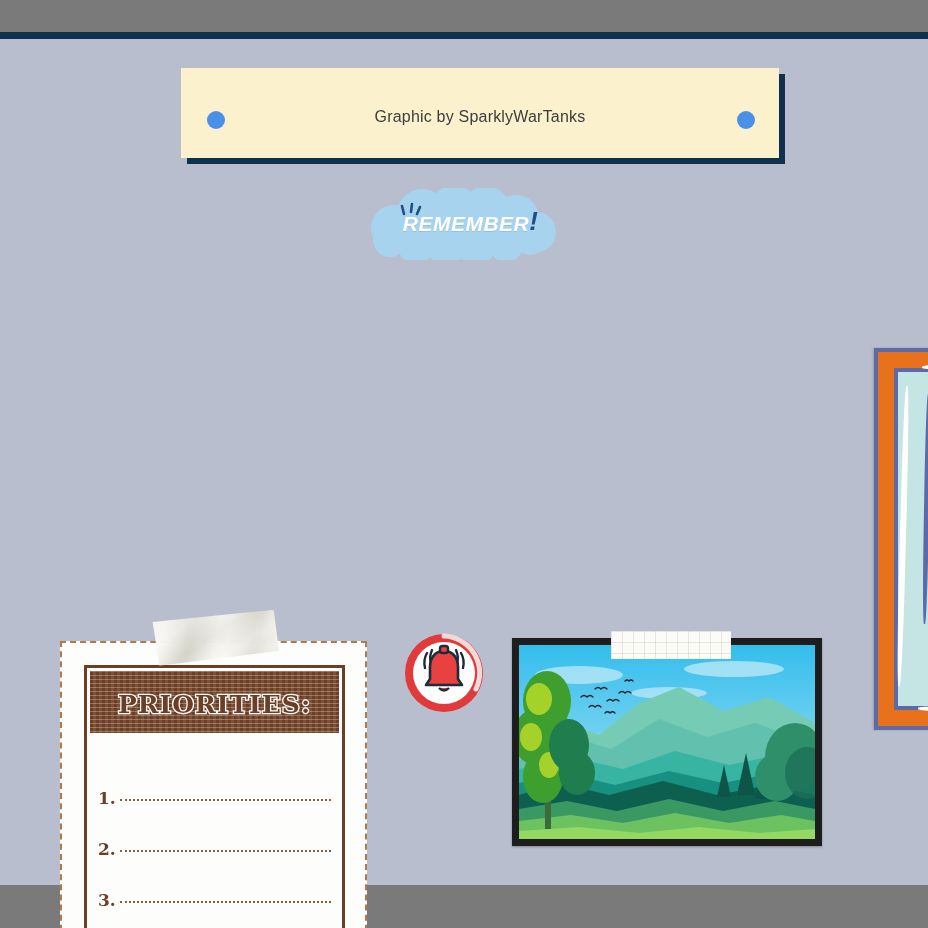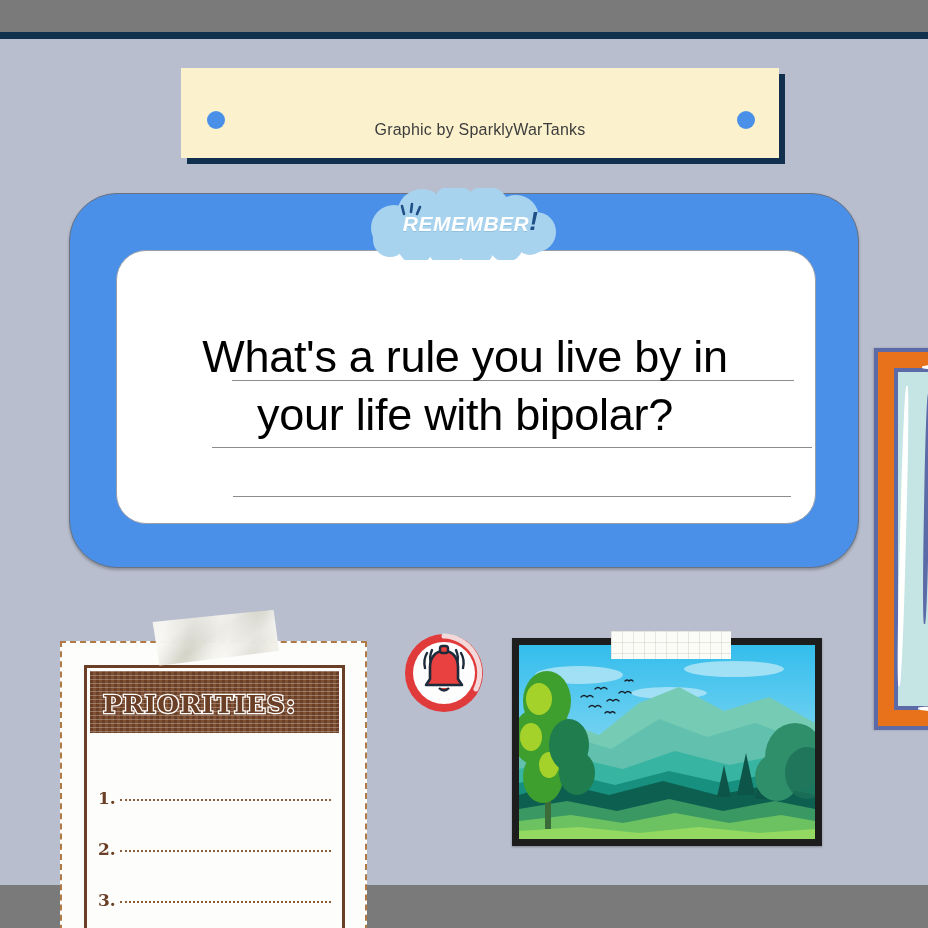--- a/index.html
+++ b/index.html
@@ -16,21 +16,21 @@
   .ceiling{ position:absolute; left:0; top:0; width:928px; height:32px; background:#7a7a7a; }
   .ceiling-trim{ position:absolute; left:0; top:32px; width:928px; height:7px; background:#11304e; }
   .wall{ position:absolute; left:0; top:39px; width:928px; height:846px; background:#b9bece; }
   .floor{ position:absolute; left:0; top:885px; width:928px; height:43px; background:#7a7a7a; }
 
   
   .banner-wrap{ position:absolute; left:181px; top:68px; width:598px; height:90px; }
   .banner-shadow{ position:absolute; left:6px; top:6px; width:598px; height:90px; background:#11304e; }
   .banner{ position:absolute; left:0; top:0; width:598px; height:90px; background:#fbf2cd; }
   .banner-text{
-    position:absolute; left:0; top:17px; width:598px; height:90px;
+    position:absolute; left:0; top:4px; width:598px; height:90px;
     display:flex; align-items:center; justify-content:center;
     font-size:16px; color:#3d3d3d; letter-spacing:.2px;
   }
   .banner-dot{ position:absolute; top:43px; width:18px; height:18px; border-radius:50%;
     background:#4a90e8; }
   .banner-dot.l{ left:26px; }
   .banner-dot.r{ right:24px; }
 
   
   .card-outer{
@@ -97,21 +97,21 @@
     background:
       repeating-linear-gradient(to bottom,
         rgba(255,255,255,.30) 0px, rgba(255,255,255,.30) 1px,
         rgba(255,255,255,0) 1px, rgba(255,255,255,0) 4px),
       repeating-linear-gradient(to right,
         rgba(107,63,38,.95) 0px, rgba(107,63,38,.95) 3px,
         rgba(170,120,85,.35) 3px, rgba(170,120,85,.35) 6px);
     opacity:.9;
   }
   .pad-title{
-    position:absolute; left:13px; top:19px;
+    position:absolute; left:28px; top:19px;
     font-family:"DejaVu Serif", serif;
     font-size:25px; font-weight:bold; letter-spacing:1px;
     color:#6b3f26;
     -webkit-text-stroke:2.5px #ffffff;
     paint-order:stroke fill;
     text-align:right;
   }
   .pad-list{ position:absolute; left:36px; top:145px; right:34px; }
   .pad-row{
     display:flex; align-items:baseline; gap:4px;
@@ -186,31 +186,20 @@
   <div class="floor"></div>
 
   <div class="banner-wrap">
     <div class="banner-shadow"></div>
     <div class="banner"></div>
     <div class="banner-dot l"></div>
     <div class="banner-dot r"></div>
     <div class="banner-text">Graphic by SparklyWarTanks</div>
   </div>
 
-  <div class="card-outer">
-    <div class="card-inner">
-      <div class="rule r1"></div>
-      <div class="rule r2"></div>
-      <div class="rule r3"></div>
-    </div>
-    <div class="question">
-      <span class="ln">What's a rule you live by in</span>
-      <span class="ln">your life with bipolar?</span>
-    </div>
-  </div>
 
   <div class="cloud">
     <svg width="198" height="72" viewBox="0 0 198 72" aria-hidden="true">
       <g fill="#a8d3ee">
         <circle cx="30" cy="40" r="23"></circle>
           <circle cx="58" cy="26" r="25"></circle>
         <circle cx="90" cy="20" r="23"></circle>
           <circle cx="122" cy="22" r="24"></circle>
         <circle cx="152" cy="30" r="23"></circle>
           <circle cx="172" cy="44" r="20"></circle>

